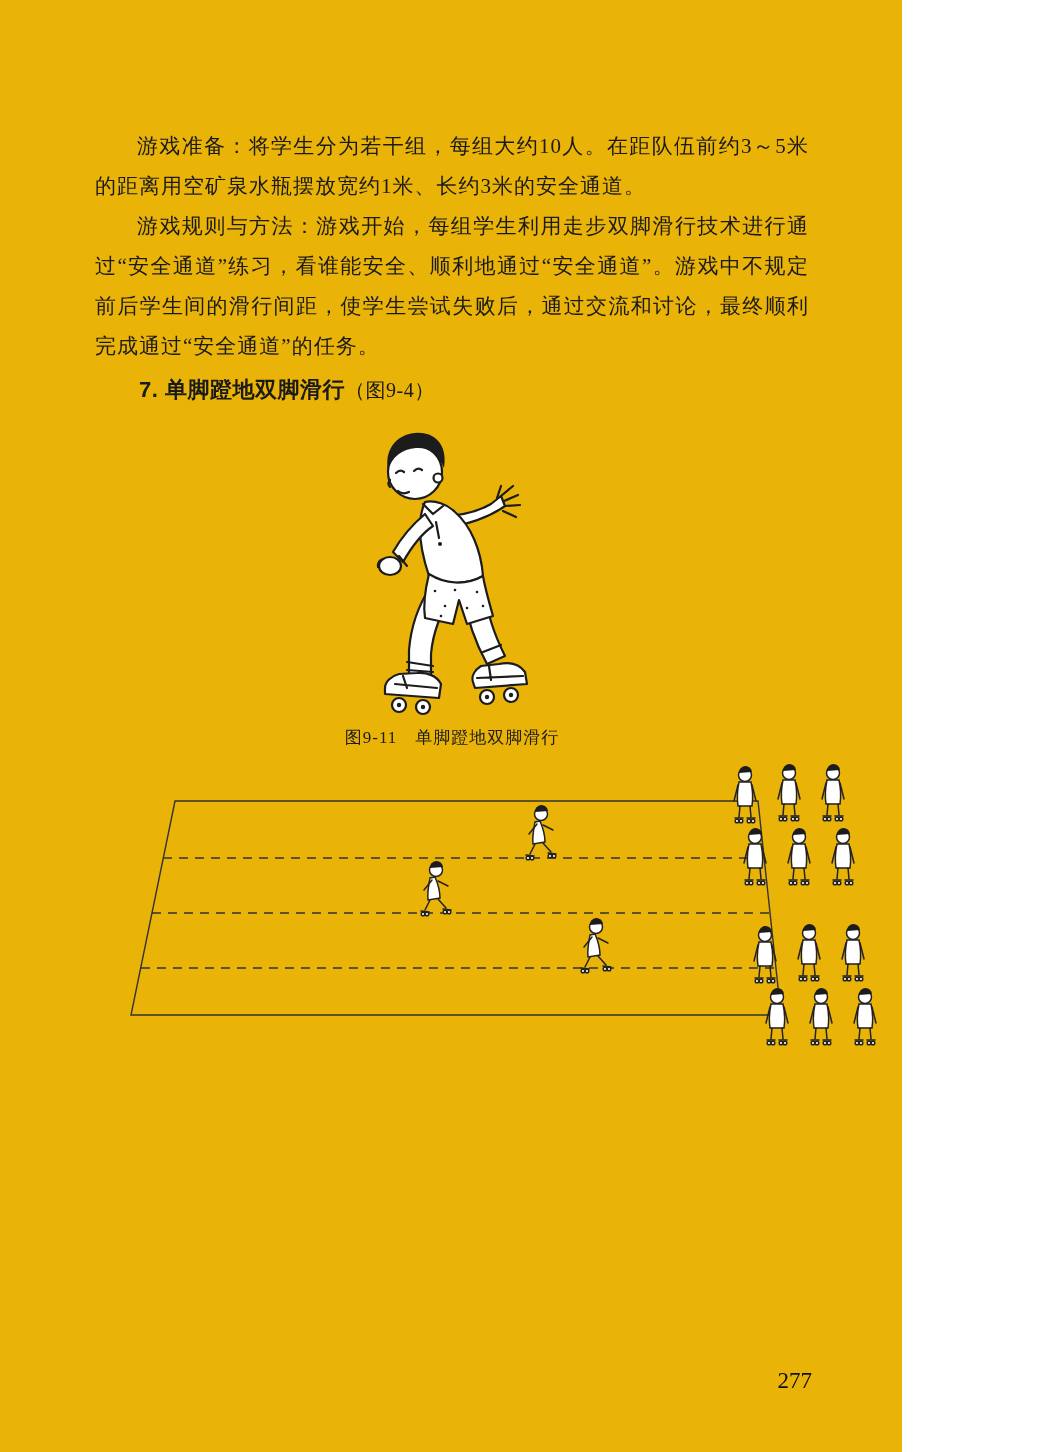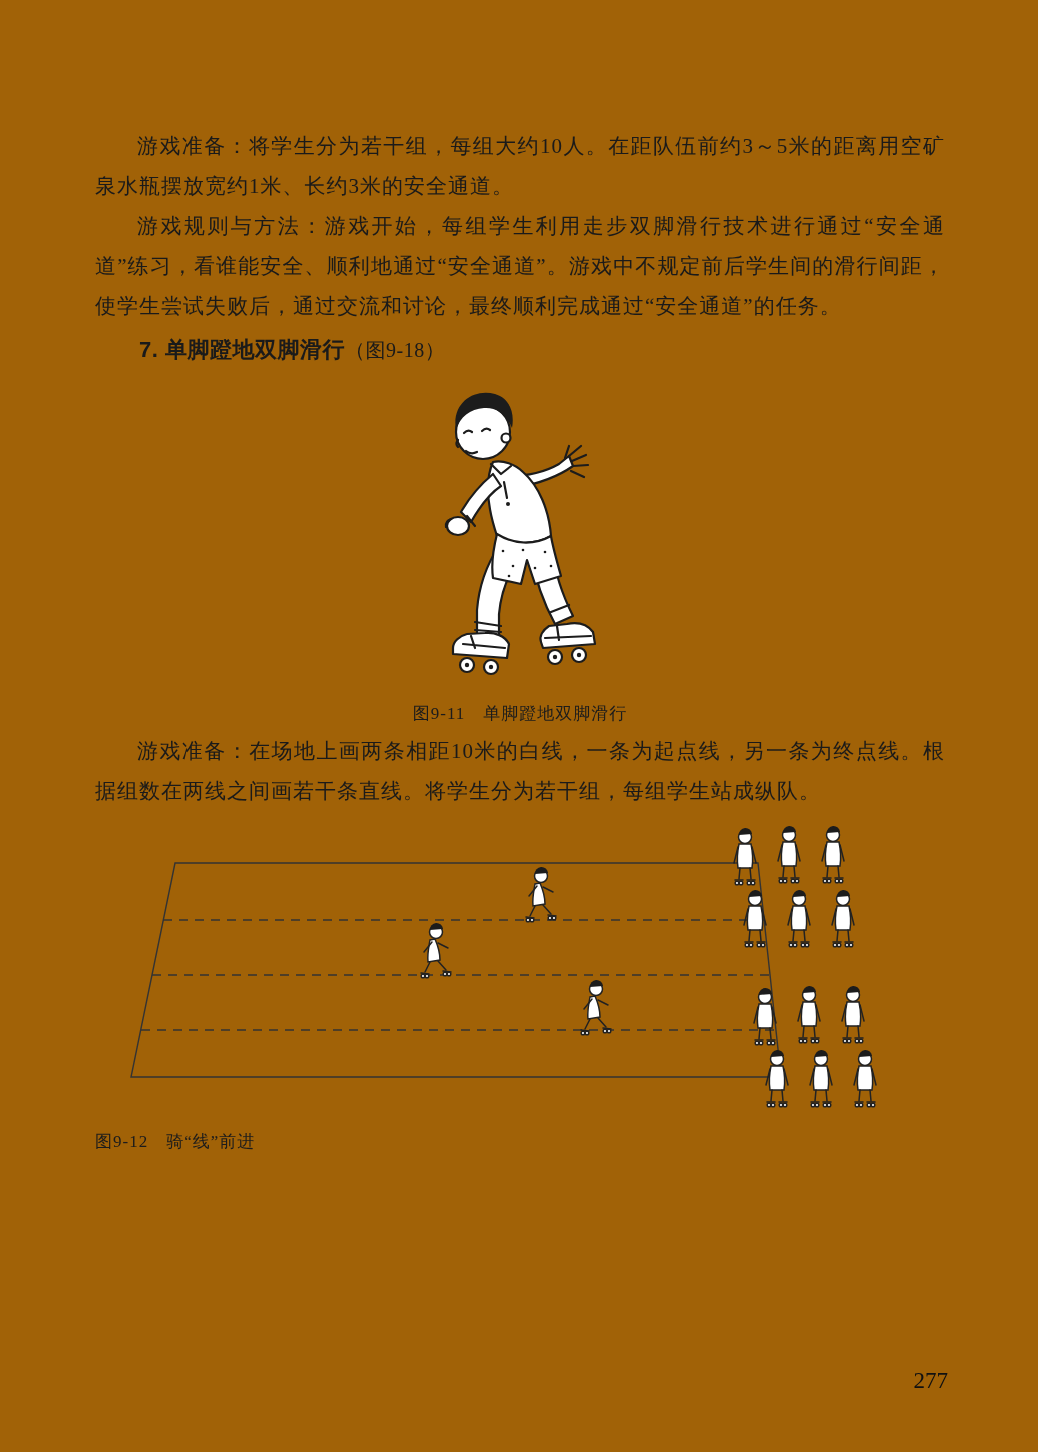--- a/index.html
+++ b/index.html
@@ -1,19 +1,19 @@
 <!DOCTYPE html>
 <html><head>
 <meta charset="utf-8">
 <style>
   html,body{margin:0;padding:0;background:#ffffff;}
   .page{
     position:relative;
-    width:1038px;height:1452px;
-    background:#a16207;
+    width:902px;height:1452px;
+    background:#eab308;
     font-family:"Liberation Serif","DejaVu Serif",serif;
     color:#1a1a1a;
     overflow:hidden;
   }
   .content{
     position:absolute;
     left:95px;right:93px;top:126px;
   }
   .para{
     font-size:21px;
@@ -40,21 +40,21 @@
   .figure{margin:0;padding:0;}
   .figure-skater{margin:14px auto 6px auto;text-align:center;}
   .figure-field{margin:14px 0 0 0;}
   .fig-art{display:block;}
   .fig-art-center{display:flex;justify-content:center;}
   .field-art{margin-left:18px;}
   .caption{
     font-size:17px;
     letter-spacing:1px;
     color:#1c1c1c;
-    margin-top:16px;
+    margin-top:0;
     font-family:"Liberation Serif","DejaVu Serif",serif;
   }
   .page-number{
     position:absolute;
     right:90px;
     bottom:58px;
     font-size:23px;
     color:#111;
     font-family:"Liberation Serif","DejaVu Serif",serif;
     text-align:right;
@@ -63,21 +63,21 @@
 </head>
 <body>
 
 <div class="page">
   <main class="content">
 
     <p class="para">游戏准备：将学生分为若干组，每组大约10人。在距队伍前约3～5米的距离用空矿泉水瓶摆放宽约1米、长约3米的安全通道。</p>
 
     <p class="para">游戏规则与方法：游戏开始，每组学生利用走步双脚滑行技术进行通过“安全通道”练习，看谁能安全、顺利地通过“安全通道”。游戏中不规定前后学生间的滑行间距，使学生尝试失败后，通过交流和讨论，最终顺利完成通过“安全通道”的任务。</p>
 
-    <h2 class="heading"><span>7. 单脚蹬地双脚滑行</span><span class="heading-ref">（图9-18）</span></h2>
+    <h2 class="heading"><span>7. 单脚蹬地双脚滑行</span><span class="heading-ref">（图9-4）</span></h2>
 
 
     <figure class="figure figure-skater">
       <div class="fig-art fig-art-center">
         <svg width="235" height="300" viewBox="0 0 235 300">
           <g fill="none" stroke="#1c1c1c" stroke-width="2.2" stroke-linecap="round" stroke-linejoin="round">
 
             <path d="M106 90 C124 90 142 86 156 78 L166 70 L170 80 C156 90 134 98 112 102 Z" fill="#ffffff"></path>
             <path d="M166 70 l12 -10 M169 75 l14 -6 M170 80 l15 -1 M168 85 l13 6 M162 72 l4 -12"></path>
 
@@ -126,21 +126,20 @@
             <circle cx="152" cy="271" r="2.2" fill="#1c1c1c" stroke="none"></circle>
               <circle cx="176" cy="269" r="2.2" fill="#1c1c1c" stroke="none"></circle>
           </g>
         </svg>
       </div>
       <figcaption class="caption">图9-11　单脚蹬地双脚滑行</figcaption>
     </figure>
 
 
 
-    <p class="para">游戏准备：在场地上画两条相距10米的白线，一条为起点线，另一条为终点线。根据组数在两线之间画若干条直线。将学生分为若干组，每组学生站成纵队。</p>
 
     <figure class="figure figure-field">
       <div class="fig-art field-art">
         <svg width="800" height="285" viewBox="0 0 800 285">
           <defs>
             <g id="kid-stand" stroke="#222222" stroke-width="1.5" fill="none" stroke-linecap="round">
               <circle cx="0" cy="-44" r="6.5" fill="#ffffff"></circle>
               <path d="M-6 -46 a6.5 6.5 0 0 1 13 -1" fill="#1c1c1c" stroke="none"></path>
               <path d="M-6 -37 C-8 -28 -8 -20 -7 -13 L7 -13 C8 -20 8 -28 6 -37 Z" fill="#ffffff"></path>
               <path d="M-7 -34 L-11 -18 M7 -34 L11 -18"></path>
@@ -190,19 +189,18 @@
           <g>
             <use href="#kid-stand" x="652" y="216"></use>
             <use href="#kid-stand" x="696" y="214"></use>
             <use href="#kid-stand" x="740" y="214"></use>
             <use href="#kid-stand" x="664" y="278"></use>
             <use href="#kid-stand" x="708" y="278"></use>
             <use href="#kid-stand" x="752" y="278"></use>
           </g>
         </svg>
       </div>
-      <figcaption class="caption">图9-12　骑“线”前进</figcaption>
     </figure>
 
   </main>
 
   <div class="page-number">277</div>
 </div>
 
 </body></html>

